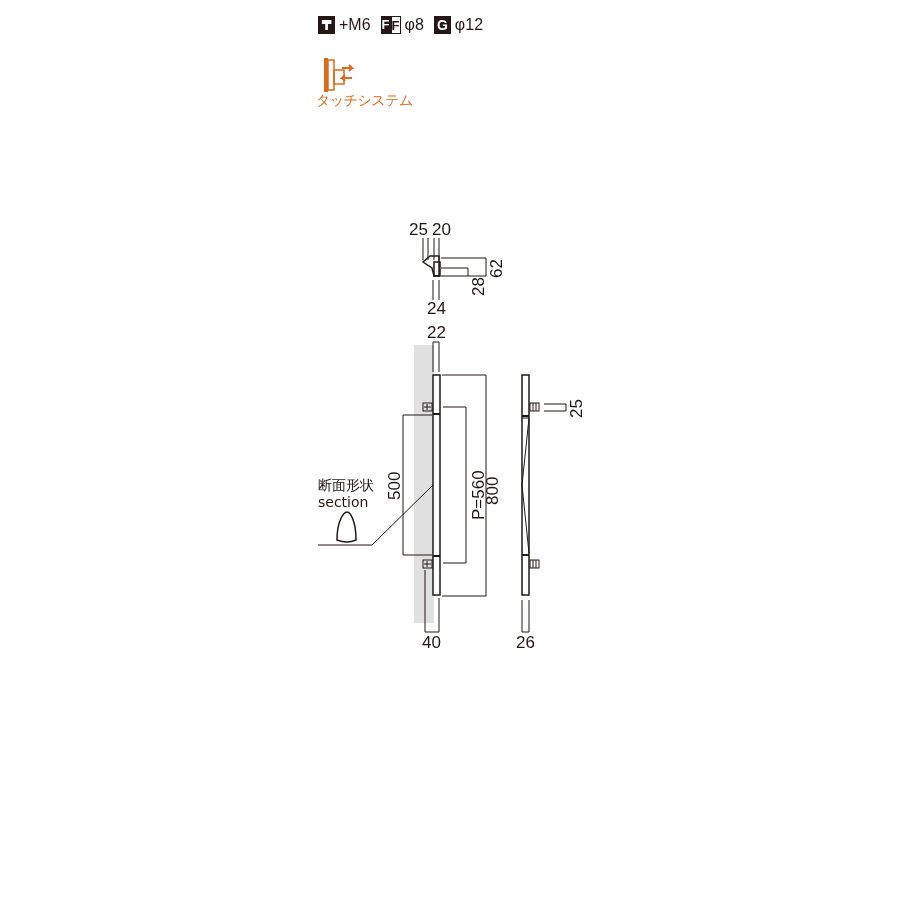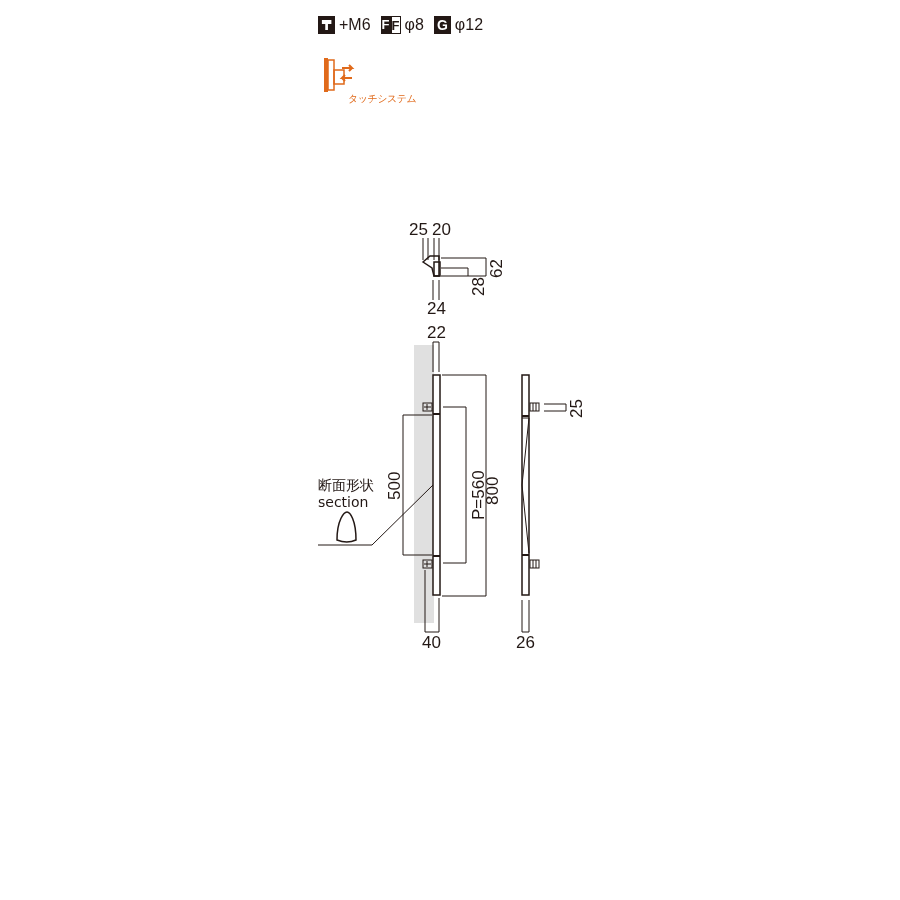--- a/index.html
+++ b/index.html
@@ -9,21 +9,21 @@
     .spec { display: flex; align-items: center; margin-right: 10px; }
     .badge { display: inline-block; width: 17px; height: 18px; background: #231815; color: #fff;
              font-weight: bold; font-size: 14px; line-height: 18px; text-align: center; margin-right: 4px; }
     .badge-ff { display: inline-flex; margin-right: 4px; }
     .badge-ff span { display: inline-block; width: 10px; height: 18px; line-height: 18px; text-align: center;
                      font-weight: bold; font-size: 13px; }
     .badge-ff .f1 { background: #231815; color: #fff; }
     .badge-ff .f2 { background: #fff; color: #231815; border: 1px solid #231815; box-sizing: border-box; }
     .spec-val { font-size: 16px; }
     .touch-icon { position: absolute; left: 318px; top: 56px; width: 50px; height: 50px; }
-    .touch-label { position: absolute; left: 316px; top: 92px; font-size: 10px; color: #e06a1b; letter-spacing: -0.5px; margin-left: 32px; }
+    .touch-label { position: absolute; left: 316px; top: 92px; font-size: 14px; color: #e06a1b; letter-spacing: -0.5px; }
     svg.drawing { position: absolute; left: 0; top: 0; }
     .dim { font-family: "Liberation Sans", sans-serif; font-size: 17px; fill: #231815; }
     .lbl { font-family: "DejaVu Sans", sans-serif; font-size: 14px; fill: #231815; }
   </style>
 </head>
 <body>
 
 <div class="spec-row">
   <div class="spec">
     <span class="badge">₸</span>

